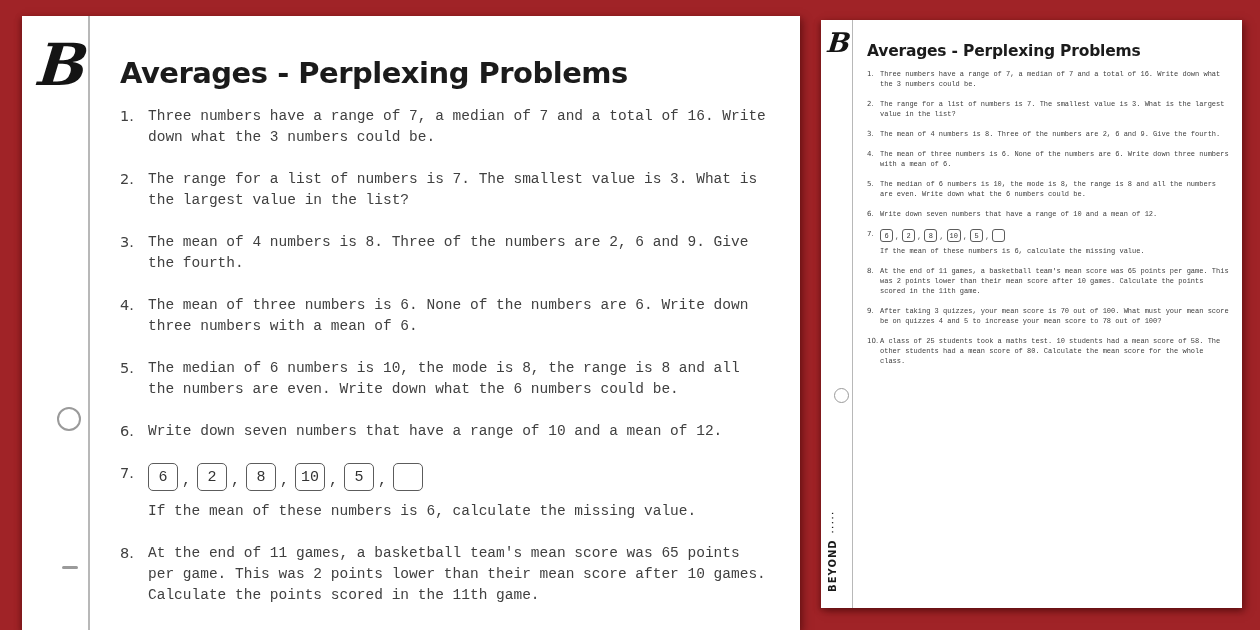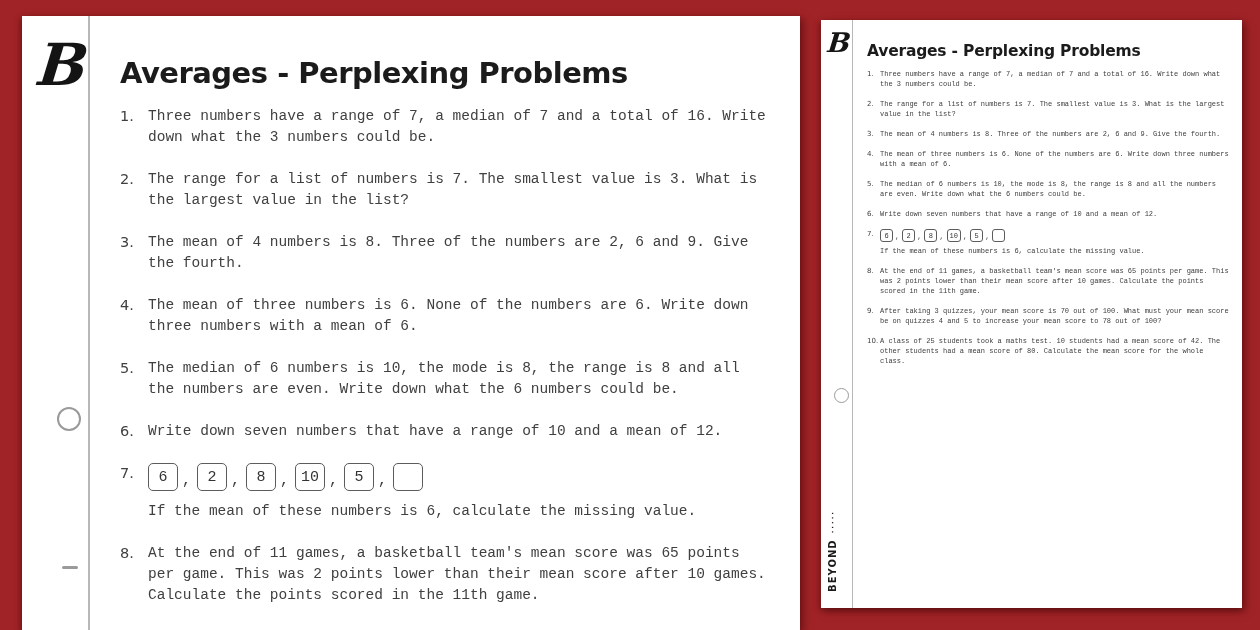--- a/index.html
+++ b/index.html
@@ -234,18 +234,18 @@
         </div>
         <div class="q-row">
           <span class="q-num">9.</span>
           <div class="q-body">
             <div class="q-text">After taking 3 quizzes, your mean score is 70 out of 100. What must your mean score be on quizzes 4 and 5 to increase your mean score to 78 out of 100?</div>
           </div>
         </div>
         <div class="q-row">
           <span class="q-num">10.</span>
           <div class="q-body">
-            <div class="q-text">A class of 25 students took a maths test. 10 students had a mean score of 42. The other students had a mean score of 80. Calculate the mean score for the whole class.</div>
+            <div class="q-text">A class of 25 students took a maths test. 10 students had a mean score of 58. The other students had a mean score of 80. Calculate the mean score for the whole class.</div>
           </div>
         </div>
       </div>
   </div>
 </div>
 
 </body></html>

